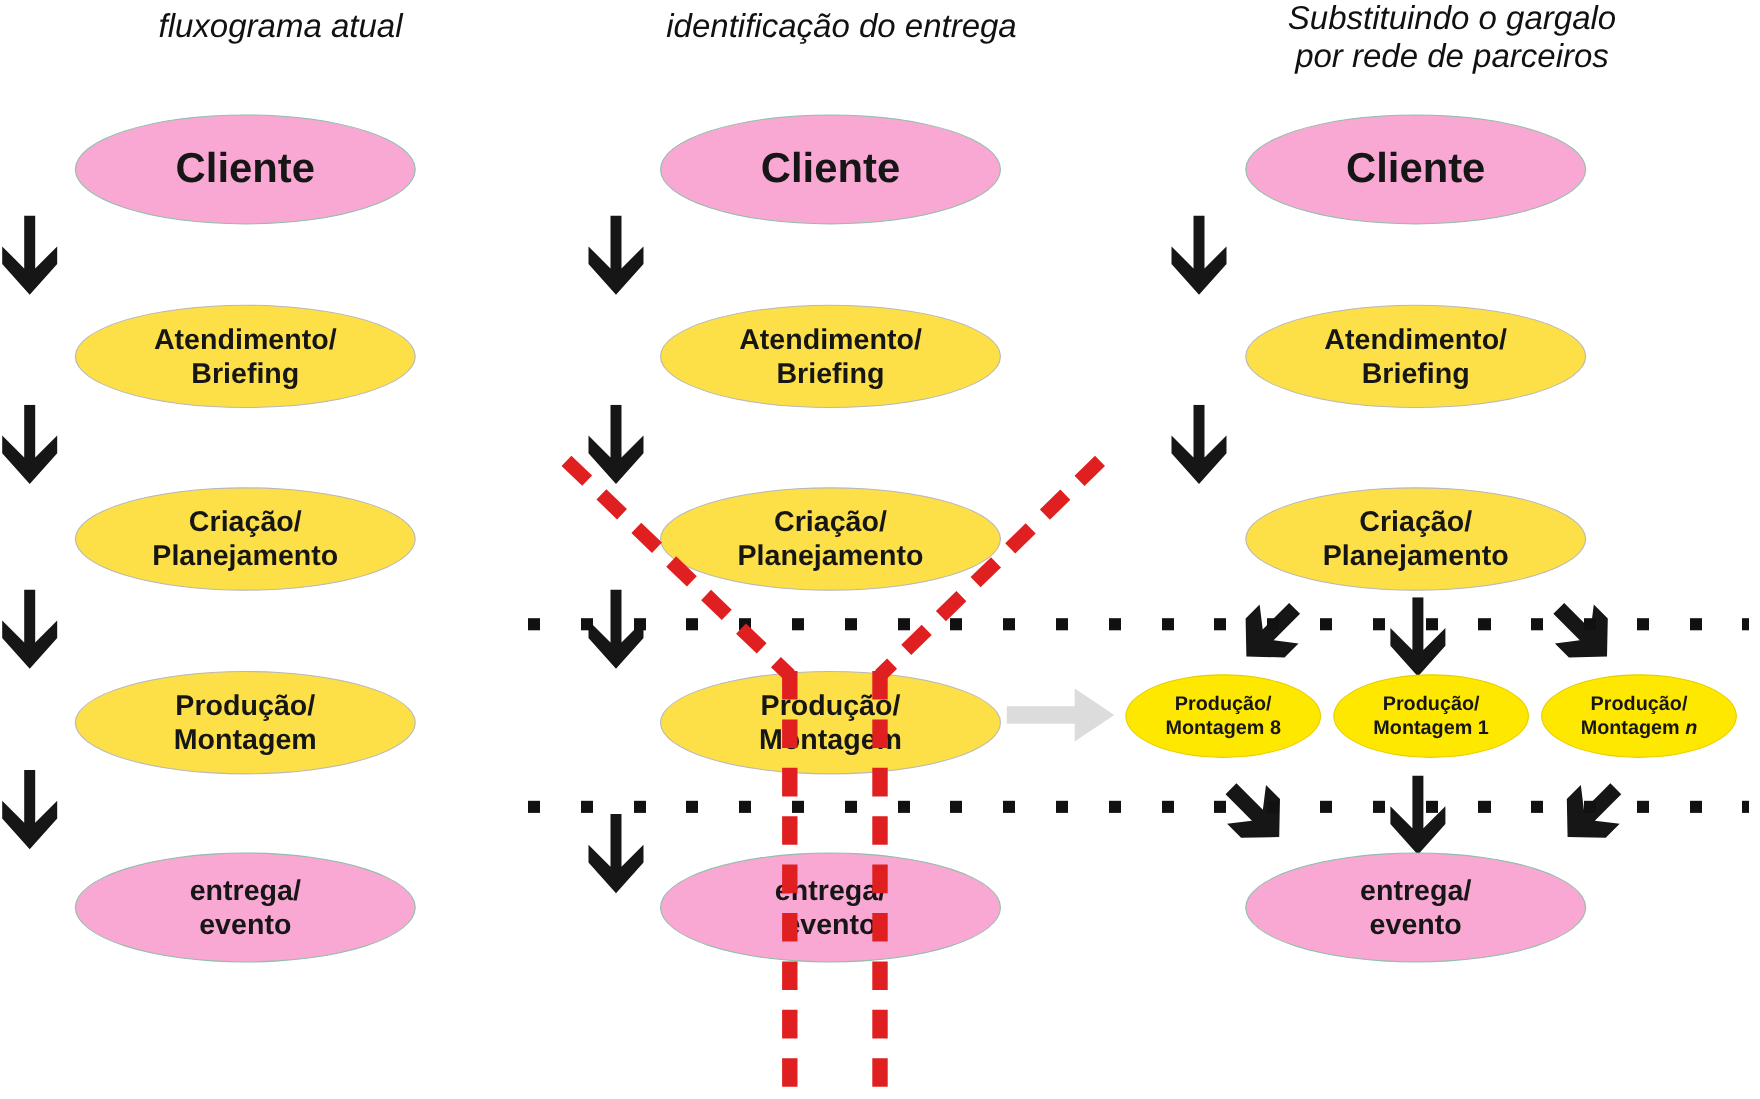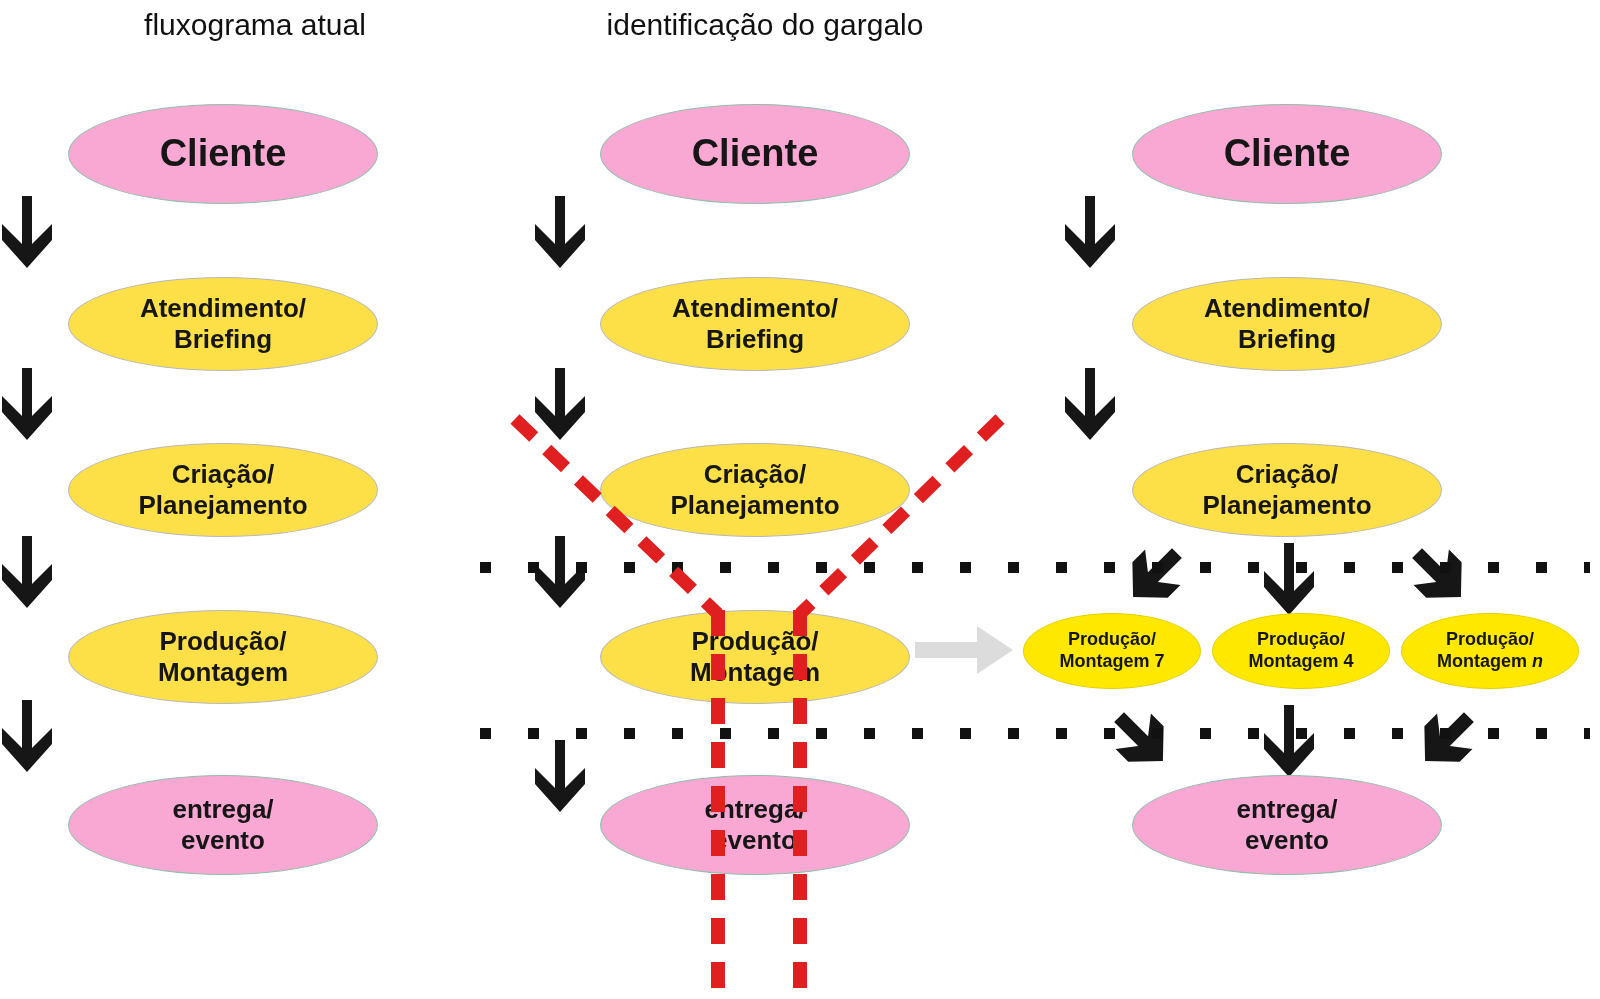--- a/index.html
+++ b/index.html
@@ -18,20 +18,21 @@
 
   
   .col-title {
     position: absolute;
     text-align: center;
     font-size: 30px;
     line-height: 1.16;
     color: #111111;
     font-weight: normal;
     white-space: pre-line;
+    font-style: italic;
   }
   #title-1 { left: 40px;   top: 8px;  width: 430px; }
   #title-2 { left: 530px;  top: 8px;  width: 470px; }
   #title-3 { left: 1070px; top: 0px;  width: 500px; }
 
   
   .ellipse {
     position: absolute;
     border-radius: 50%;
     display: flex;
@@ -101,21 +102,23 @@
     pointer-events: none;
   }
   .ital { font-style: italic; }
 </style>
 </head>
 <body>
 
 <div id="stage">
 
   <div class="col-title" id="title-1">fluxograma atual</div>
-  <div class="col-title" id="title-2">identificação do gargalo</div>
+  <div class="col-title" id="title-2">identificação do entrega</div>
+  <div class="col-title" id="title-3">Substituindo o gargalo
+por rede de parceiros</div>
 
   <div class="ellipse green node-cliente e-big" style="left:68px; top:104px;">Cliente</div>
 
   <div class="arrow-down" style="left:0px; top:196px;">
     <svg viewBox="0 0 54 80" width="54" height="80">
       <path d="M22 0 L32 0 L32 48 L52 28 L52 44 L27 72 L2 44 L2 28 L22 48 Z" fill="#161616"></path>
     </svg>
   </div>
 
   <div class="ellipse grey node-proc e-med" style="left:68px; top:277px;">Atendimento/
@@ -220,24 +223,24 @@
   </div>
   <div class="arrow-diag" style="left:1406px; top:542px;">
     <svg viewBox="0 0 66 66" width="66" height="66">
       <g transform="rotate(-45 33 33)">
         <path d="M26 2 L40 2 L40 36 L58 22 L58 40 L33 64 L8 40 L8 22 L26 36 Z" fill="#161616"></path>
       </g>
     </svg>
   </div>
 
   <div class="ellipse yellow node-partner e-small" style="left:1023px; top:613px;">
-    <span><span>Produção/</span><br><span>Montagem 7</span></span>
+    <span><span>Produção/</span><br><span>Montagem 8</span></span>
   </div>
   <div class="ellipse yellow node-partner e-small" style="left:1212px; top:613px;">
-    <span><span>Produção/</span><br><span>Montagem 4</span></span>
+    <span><span>Produção/</span><br><span>Montagem 1</span></span>
   </div>
   <div class="ellipse yellow node-partner e-small" style="left:1401px; top:613px;">
     <span><span>Produção/</span><br><span>Montagem </span><span class="ital">n</span></span>
   </div>
 
   <div class="arrow-diag" style="left:1108px; top:706px;">
     <svg viewBox="0 0 66 66" width="66" height="66">
       <g transform="rotate(-45 33 33)">
         <path d="M26 2 L40 2 L40 36 L58 22 L58 40 L33 64 L8 40 L8 22 L26 36 Z" fill="#161616"></path>
       </g>

